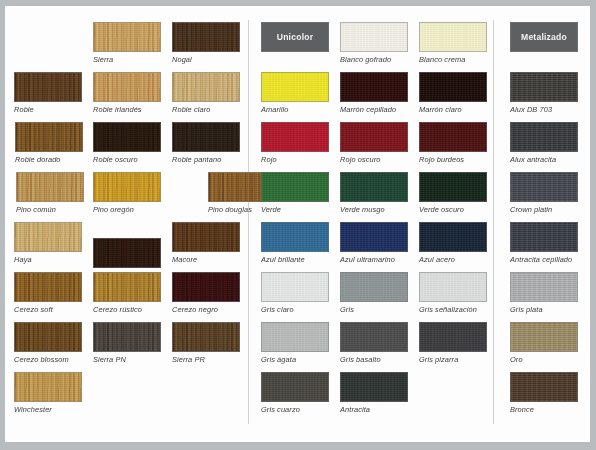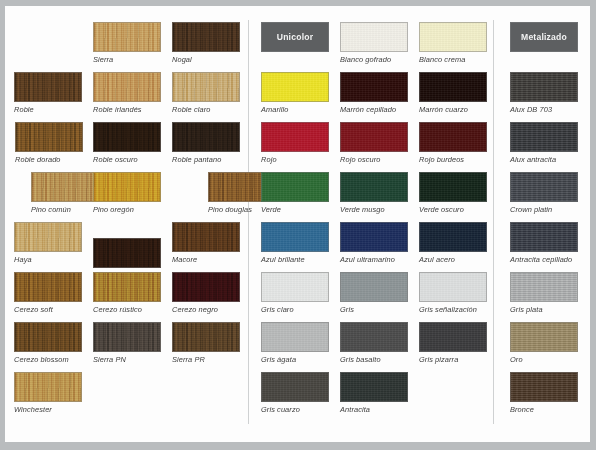--- a/index.html
+++ b/index.html
@@ -156,21 +156,21 @@
           <div class="caption">Roble dorado</div>
         </div>
         <div class="cell" style="left: 88px; top: 116px;">
           <div class="swatch wood" title="Roble oscuro" style="background: rgb(42, 27, 16);"></div>
           <div class="caption">Roble oscuro</div>
         </div>
         <div class="cell" style="left: 167px; top: 116px;">
           <div class="swatch wood" title="Roble pantano" style="background: rgb(44, 32, 23);"></div>
           <div class="caption">Roble pantano</div>
         </div>
-        <div class="cell" style="left: 26px; top: 166px;">
+        <div class="cell" style="left: 11px; top: 166px;">
           <div class="swatch wood" title="Pino común" style="background: rgb(185, 148, 85);"></div>
           <div class="caption">Pino común</div>
         </div>
         <div class="cell" style="left: 88px; top: 166px;">
           <div class="swatch wood" title="Pino oregón" style="background: rgb(199, 154, 40);"></div>
           <div class="caption">Pino oregón</div>
         </div>
         <div class="cell" style="left: 167px; top: 166px; margin-left: 36px;">
           <div class="swatch wood" title="Pino douglas" style="background: rgb(138, 95, 44);"></div>
           <div class="caption">Pino douglas</div>
@@ -233,21 +233,21 @@
         <div class="cell" style="left: 12px; top: 66px;">
           <div class="swatch flat plain" title="Amarillo" style="background: rgb(237, 227, 37);"></div>
           <div class="caption">Amarillo</div>
         </div>
         <div class="cell" style="left: 91px; top: 66px;">
           <div class="swatch flat plain" title="Marrón chocolate" style="background: rgb(43, 10, 8);"></div>
           <div class="caption">Marrón cepillado</div>
         </div>
         <div class="cell" style="left: 170px; top: 66px;">
           <div class="swatch flat plain" title="Marrón oscuro" style="background: rgb(25, 10, 7);"></div>
-          <div class="caption">Marrón cuarzo</div>
+          <div class="caption">Marrón claro</div>
         </div>
         <div class="cell" style="left: 12px; top: 116px;">
           <div class="swatch flat plain" title="Rojo" style="background: rgb(176, 21, 41);"></div>
           <div class="caption">Rojo</div>
         </div>
         <div class="cell" style="left: 91px; top: 116px;">
           <div class="swatch flat plain" title="Rojo oscuro" style="background: rgb(123, 18, 25);"></div>
           <div class="caption">Rojo oscuro</div>
         </div>
         <div class="cell" style="left: 170px; top: 116px;">

